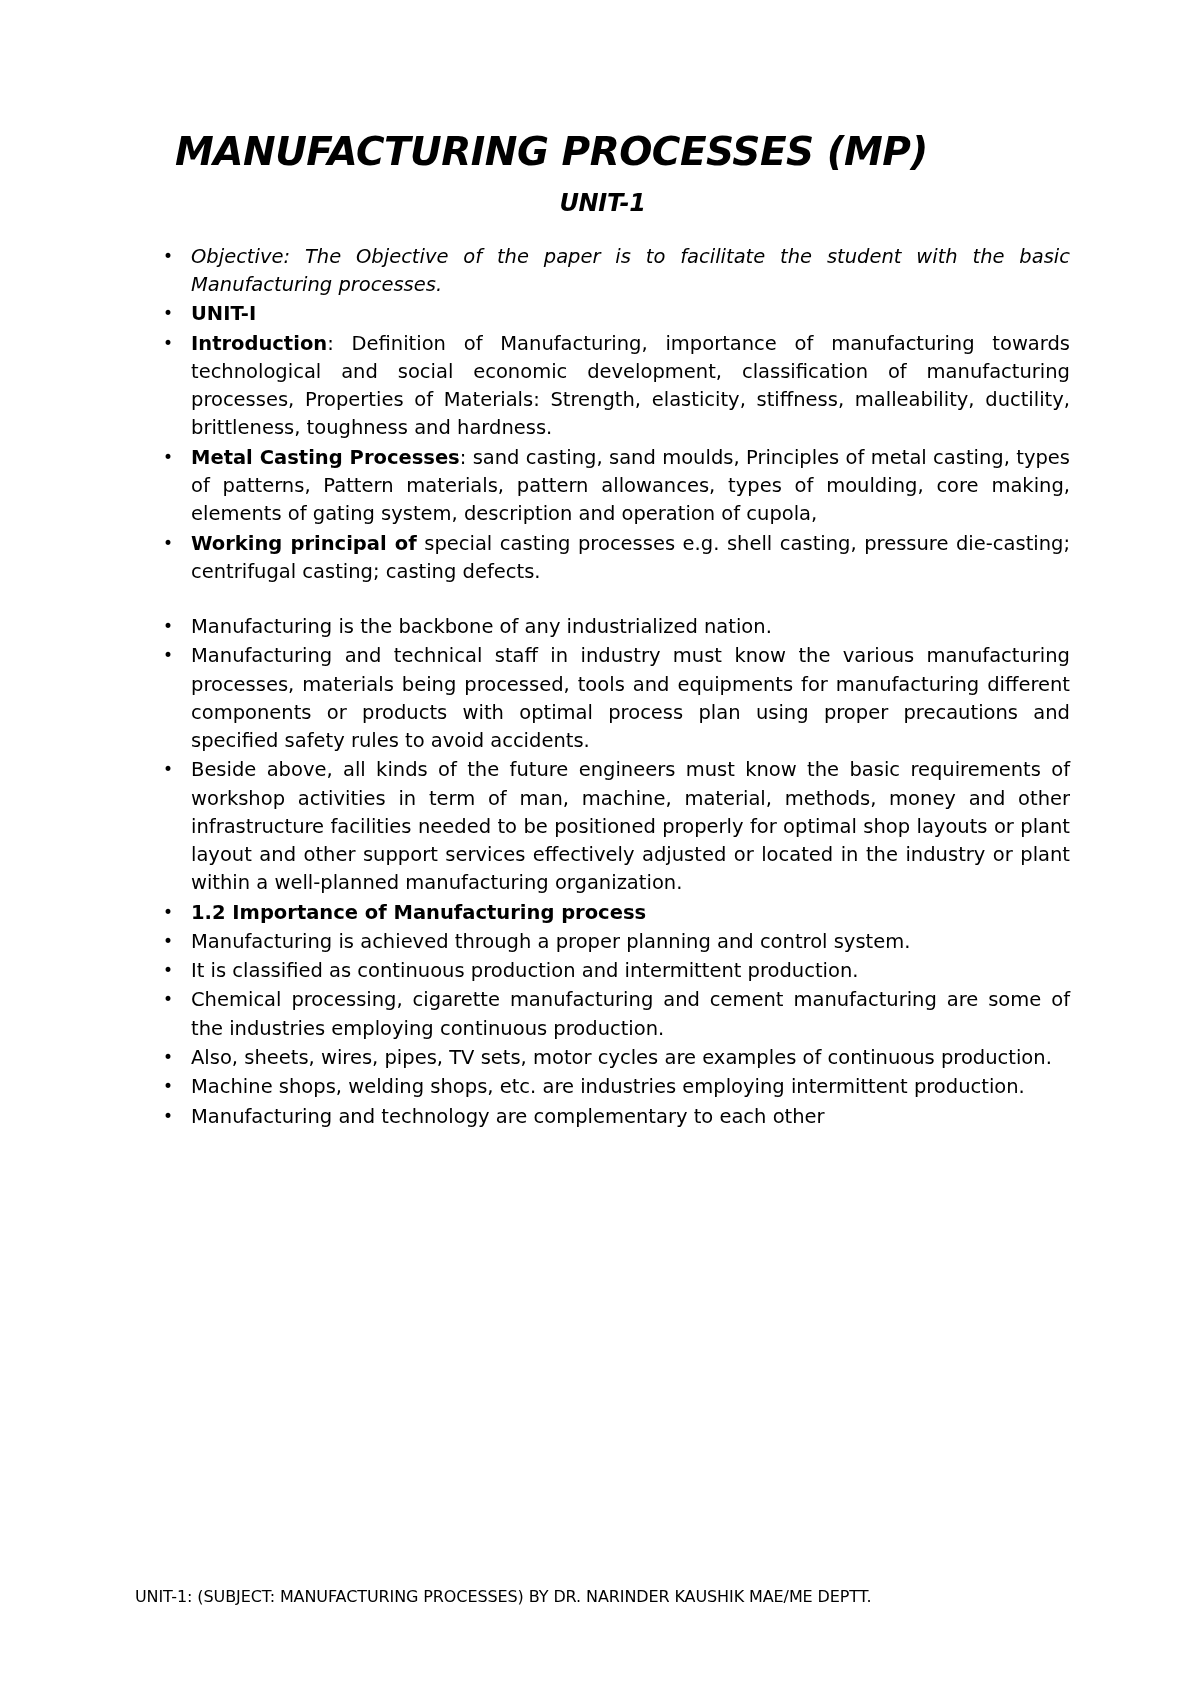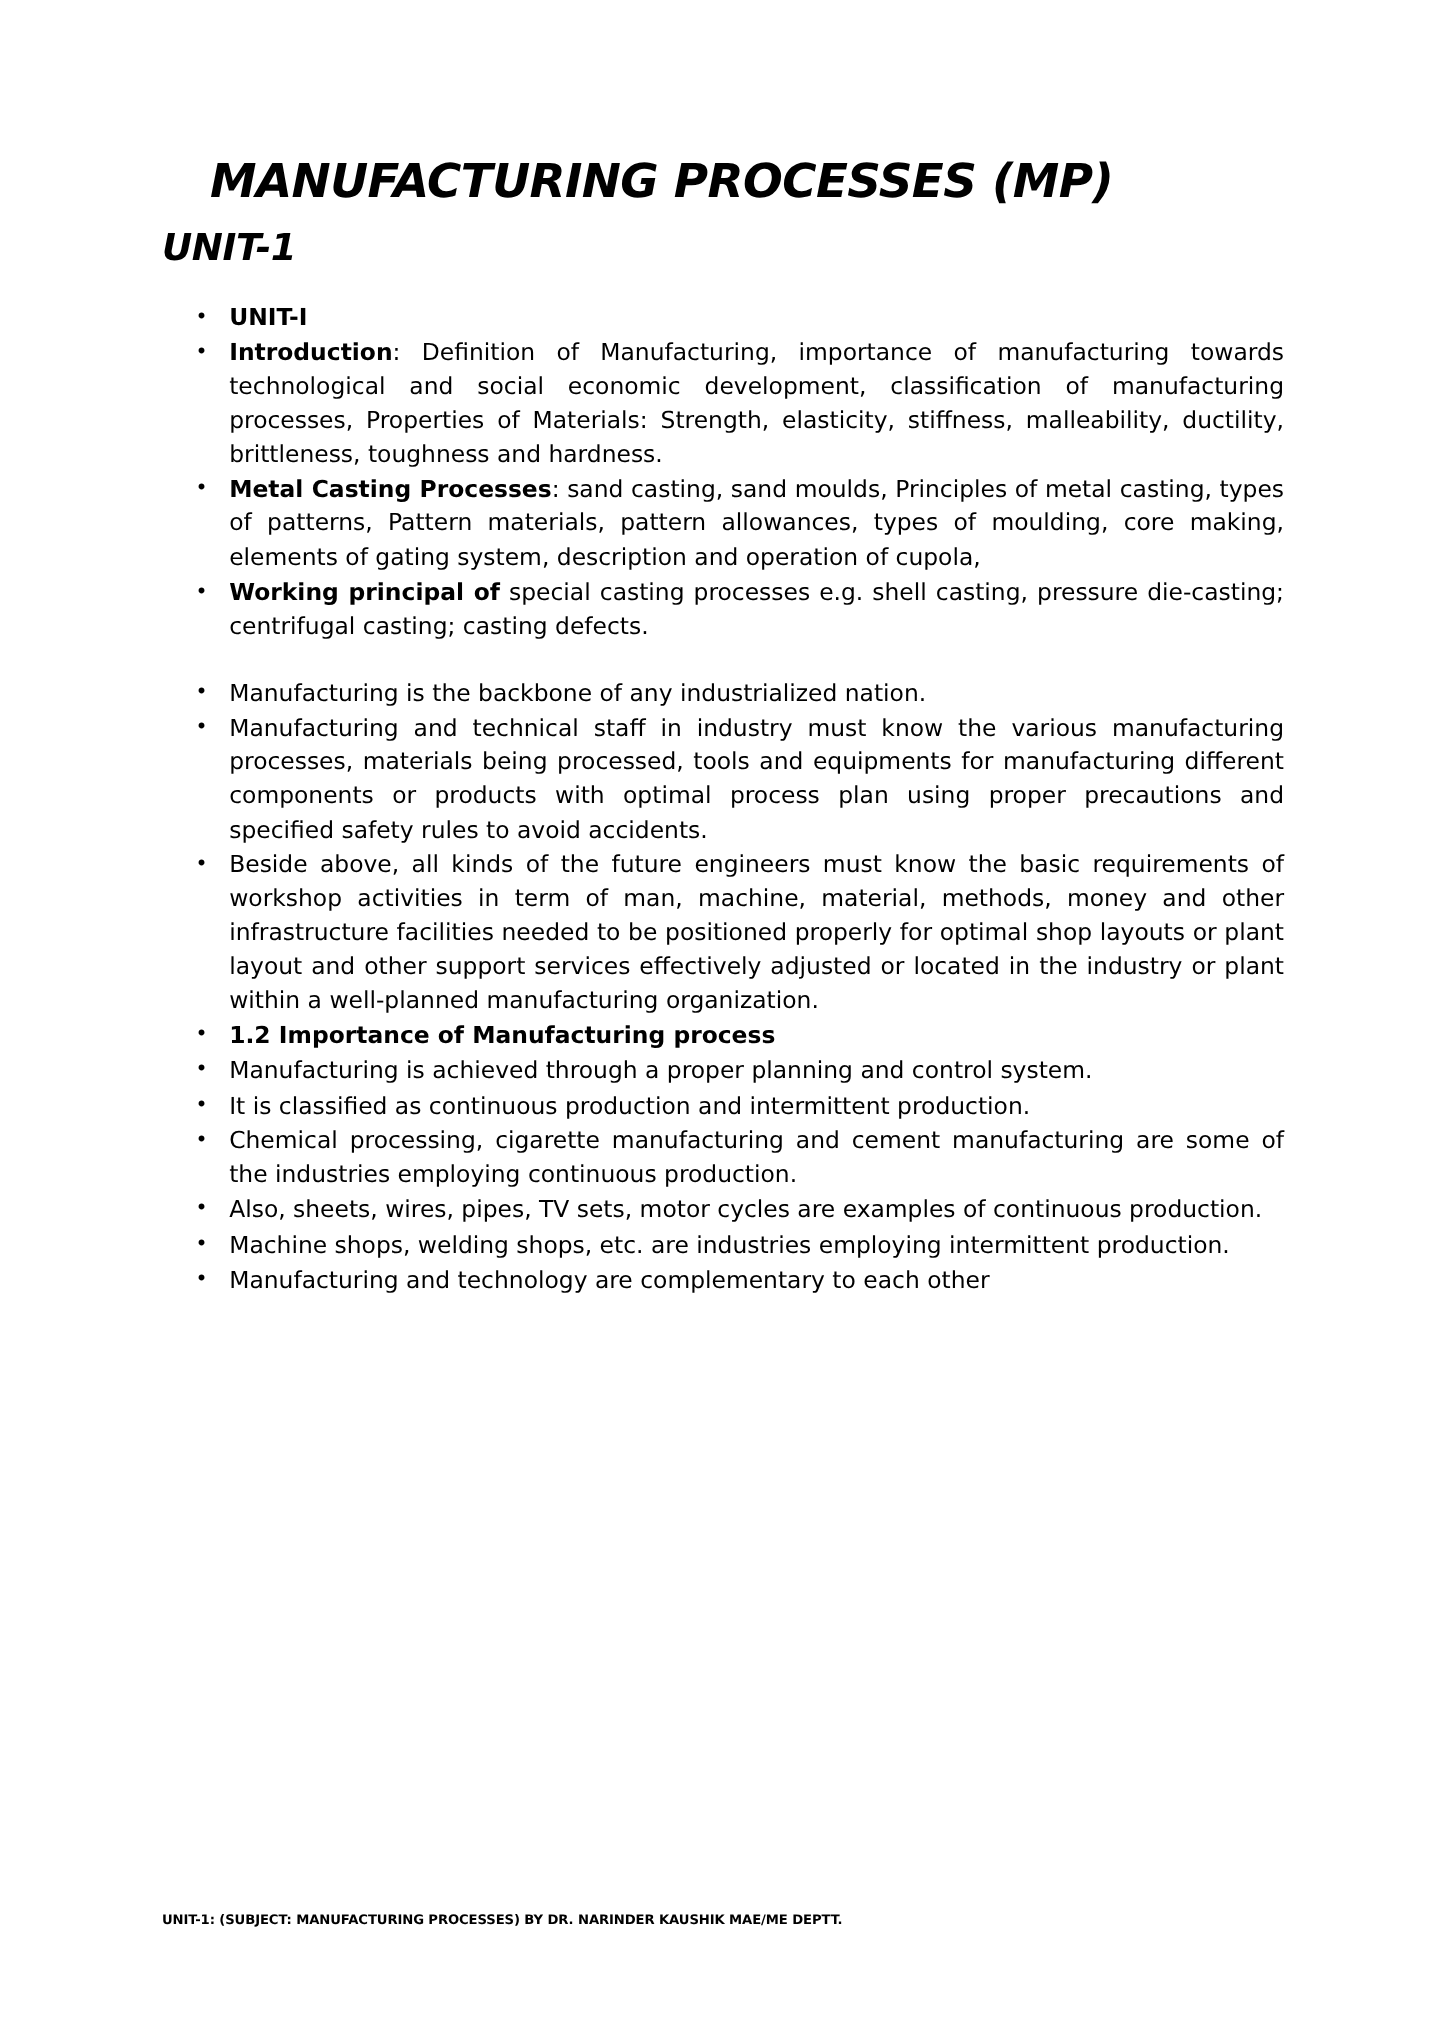--- a/index.html
+++ b/index.html
@@ -26,23 +26,24 @@
     font-family: "DejaVu Sans", sans-serif;
     font-size: 39px;
     font-weight: bold;
     font-style: italic;
     letter-spacing: -0.5px;
     margin: 0 0 6px 40px;
     line-height: 1.15;
   }
   .doc-subtitle {
     font-family: "DejaVu Sans", sans-serif;
-    font-size: 31px;
+    font-size: 24px;
     font-weight: bold;
     font-style: italic;
+    text-align: center;
     margin: 14px 0 26px 0;
     letter-spacing: -0.3px;
   }
   ul.bullets {
     list-style: none;
     margin: 0;
     padding: 0;
   }
   ul.bullets li {
     position: relative;
@@ -72,34 +73,37 @@
     margin-bottom: 0px;
   }
   .gap {
     height: 26px;
   }
   .footer {
     position: absolute;
     left: 135px;
     right: 120px;
     bottom: 86px;
-    font-size: 11px;
-    font-weight: bold;
+    font-size: 16px;
+    font-weight: normal;
     letter-spacing: -0.1px;
   }
 </style>
 </head>
 <body>
 
 <div class="page">
 
   <h1 class="doc-title">MANUFACTURING PROCESSES (MP)</h1>
   <h2 class="doc-subtitle">UNIT-1</h2>
 
   <ul class="bullets">
+    <li class="italic">
+      <span>Objective: The Objective of the paper is to facilitate the student with the basic Manufacturing processes.</span>
+    </li>
     <li>
       <b>UNIT-I</b>
     </li>
     <li>
       <b>Introduction</b><span>: Definition of Manufacturing, importance of manufacturing towards technological and social economic development, classification of manufacturing processes, Properties of Materials: Strength, elasticity, stiffness, malleability, ductility, brittleness, toughness and hardness.</span>
     </li>
     <li>
       <b>Metal Casting Processes</b><span>: sand casting, sand moulds, Principles of metal casting, types of patterns, Pattern materials, pattern allowances, types of moulding, core making, elements of gating system, description and operation of cupola,</span>
     </li>
     <li>

